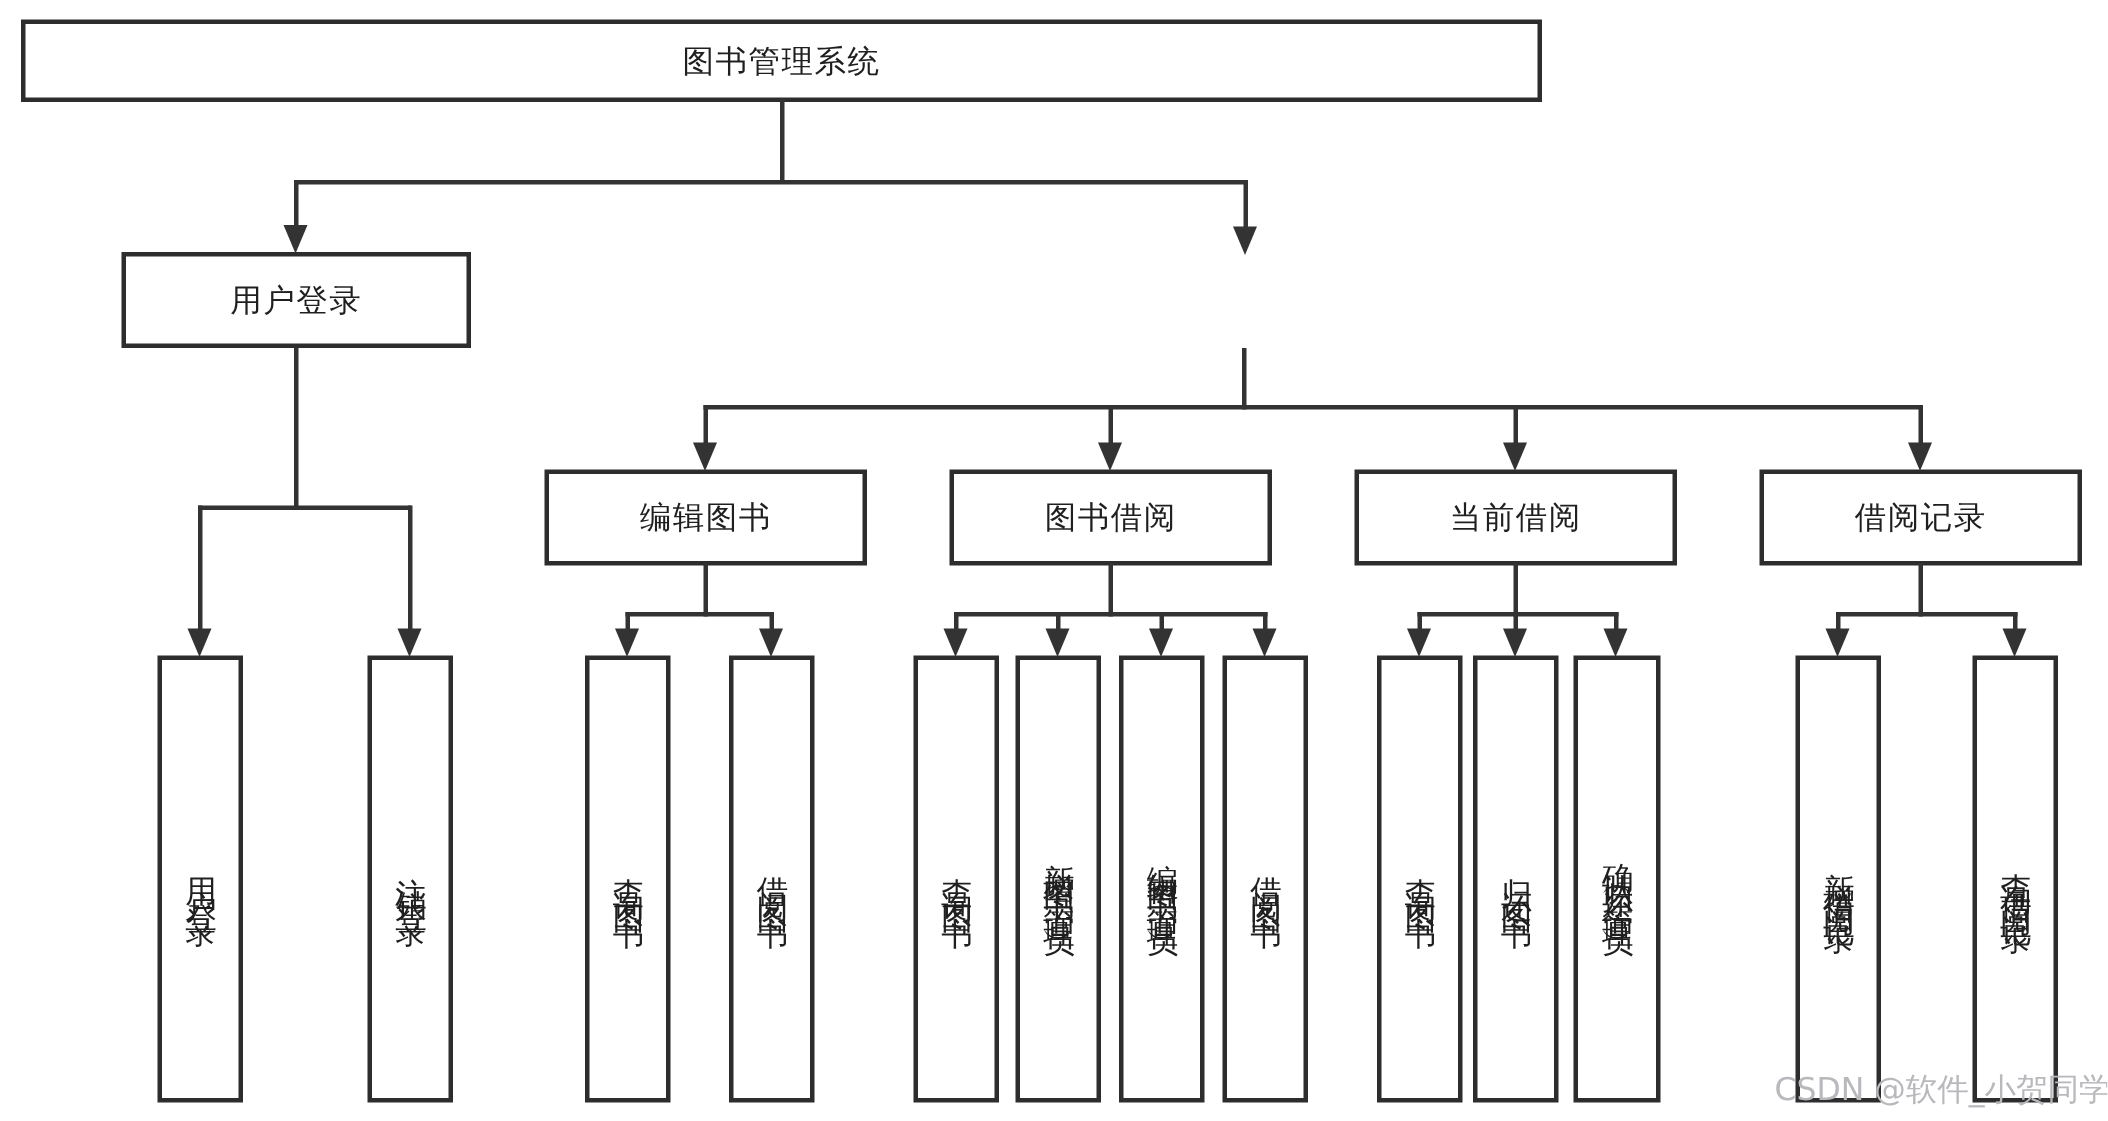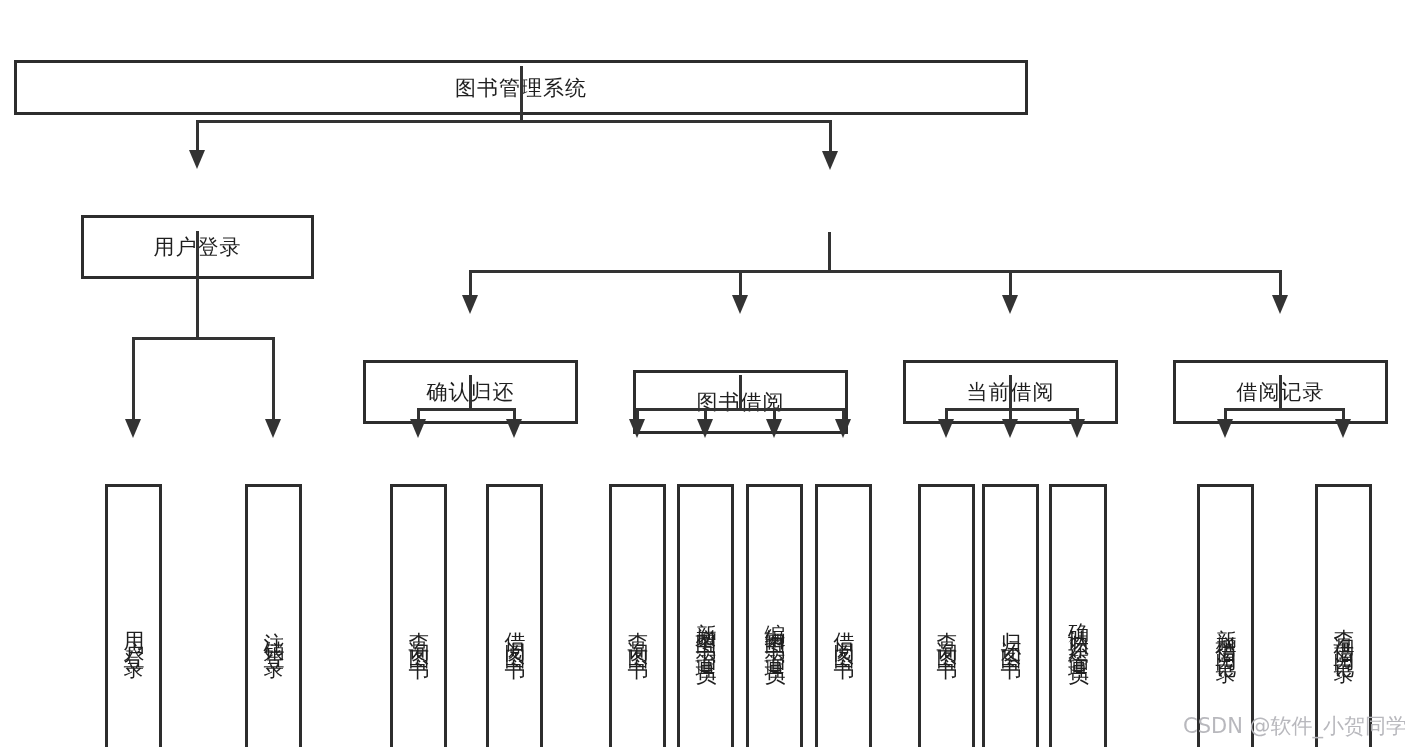--- a/index.html
+++ b/index.html
@@ -20,21 +20,20 @@
   }
   .node{
     position:absolute;
     box-sizing:border-box;
     background:#ffffff;
     border:3px solid var(--border);
     display:flex;
     align-items:center;
     justify-content:center;
     text-align:center;
-    margin-top:47px;
   }
   .node .lbl{
     font-size:21px;
     letter-spacing:1px;
     white-space:nowrap;
   }
   .node.leaf .lbl{
     writing-mode:vertical-rl;
     font-size:21px;
     letter-spacing:9px;
@@ -65,23 +64,23 @@
 
   <div class="node" style="left:14px;top:13px;width:1014px;height:55px;">
     <span class="lbl">图书管理系统</span>
   </div>
 
   <div class="node" style="left:81px;top:168px;width:233px;height:64px;">
     <span class="lbl">用户登录</span>
   </div>
 
   <div class="node" style="left:363px;top:313px;width:215px;height:64px;">
-    <span class="lbl">确认归还</span>
+    <span class="lbl">编辑图书</span>
   </div>
-  <div class="node" style="left:633px;top:323px;width:215px;height:64px;">
+  <div class="node" style="left:633px;top:313px;width:215px;height:64px;">
     <span class="lbl">图书借阅</span>
   </div>
   <div class="node" style="left:1173px;top:313px;width:215px;height:64px;">
     <span class="lbl">借阅记录</span>
   </div>
   <div class="node" style="left:903px;top:313px;width:215px;height:64px;">
     <span class="lbl">当前借阅</span>
   </div>
 
   <div class="node leaf" style="left:105px;top:437px;width:57px;height:298px;">

